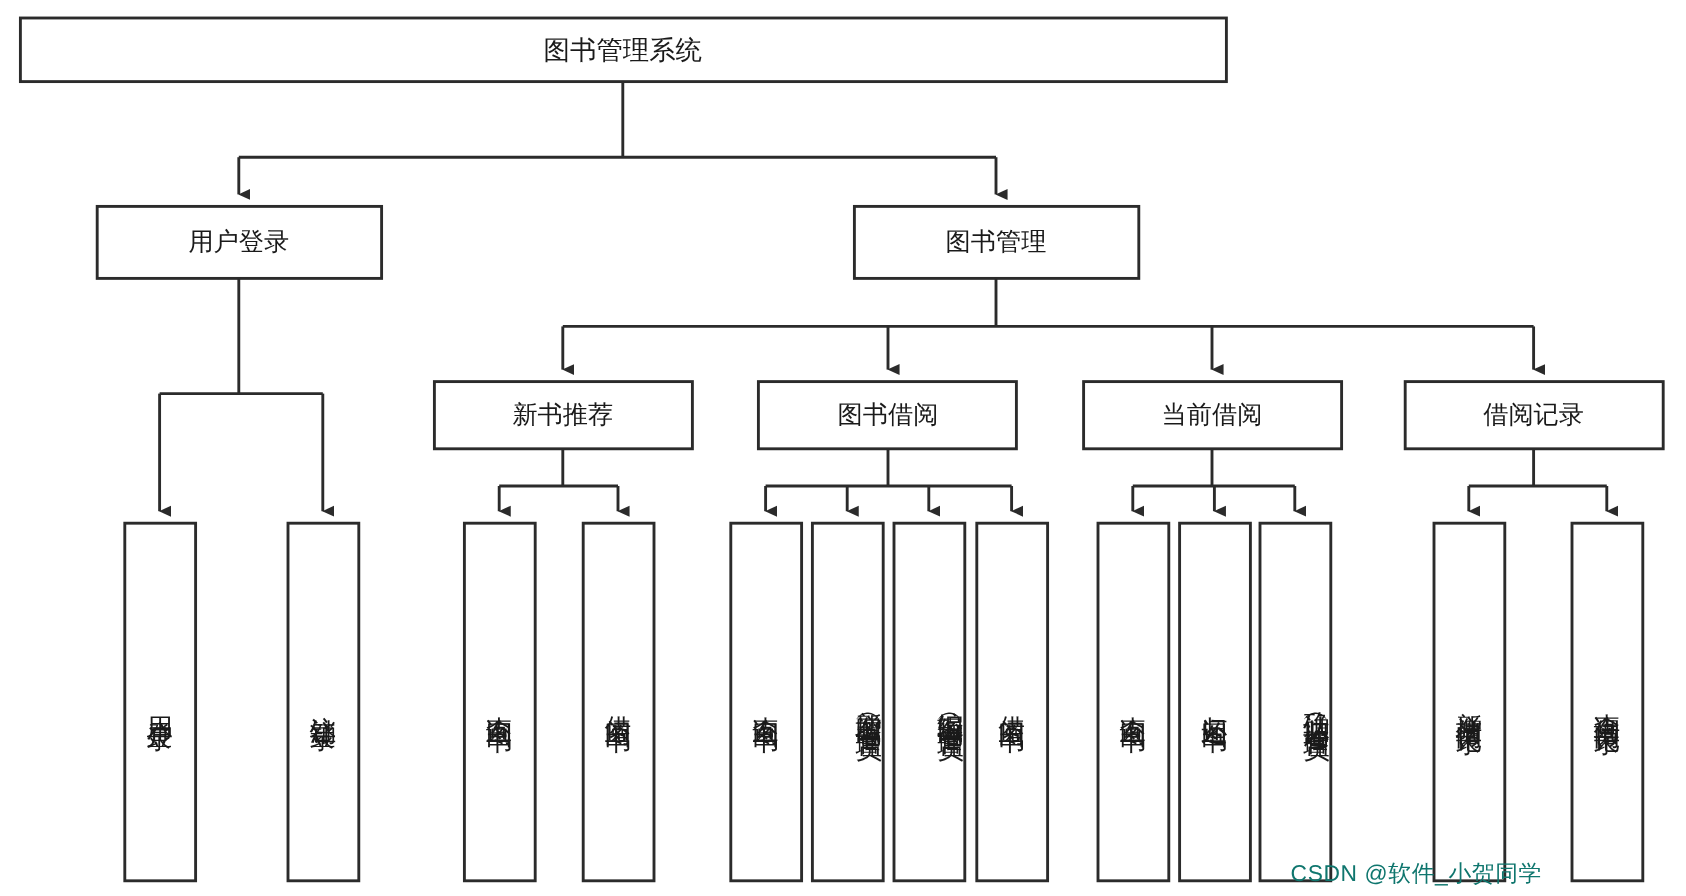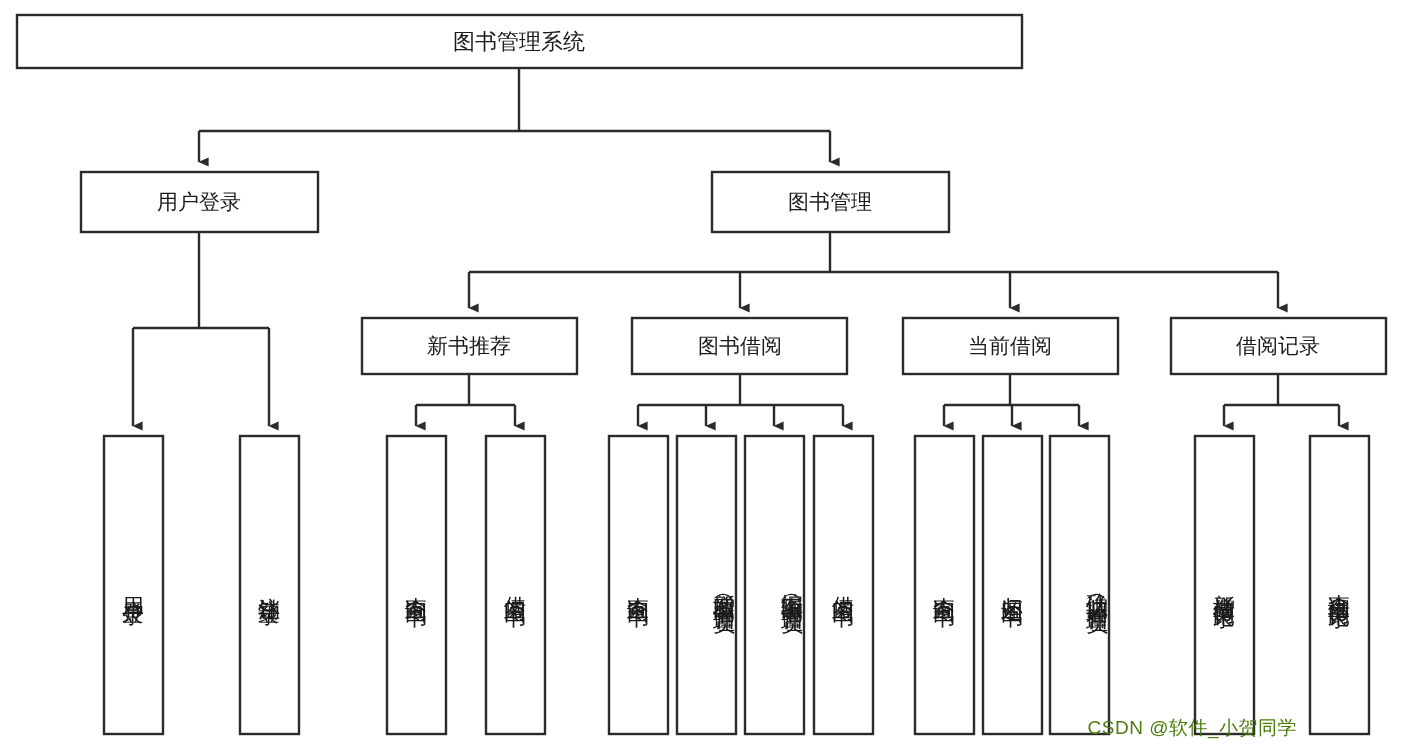--- a/index.html
+++ b/index.html
@@ -11,21 +11,20 @@
     width: 1405px;
     height: 747px;
     overflow: hidden;
     font-family: "Liberation Sans", "DejaVu Sans", sans-serif;
   }
   #diagram-root {
     position: relative;
     width: 1293px;
     height: 747px;
     background: #ffffff;
-    padding-left: 12px;
   }
   svg#flow-svg {
     position: absolute;
     top: 0;
     left: 0;
     width: 1405px;
     height: 747px;
     display: block;
   }
   .node-box {
@@ -67,21 +66,21 @@
     justify-content: center;
     white-space: nowrap;
     pointer-events: none;
   }
   .watermark {
     position: absolute;
     right: 8px;
     bottom: 6px;
     font-family: "Liberation Sans", "DejaVu Sans", sans-serif;
     font-size: 19px;
-    color: #4d7c0f;
+    color: #0f766e;
     white-space: nowrap;
     letter-spacing: 0.5px;
   }
 </style>
 </head>
 <body>
 
 <div id="diagram-root">
 
   <svg id="flow-svg" viewBox="0 0 1405 747">

